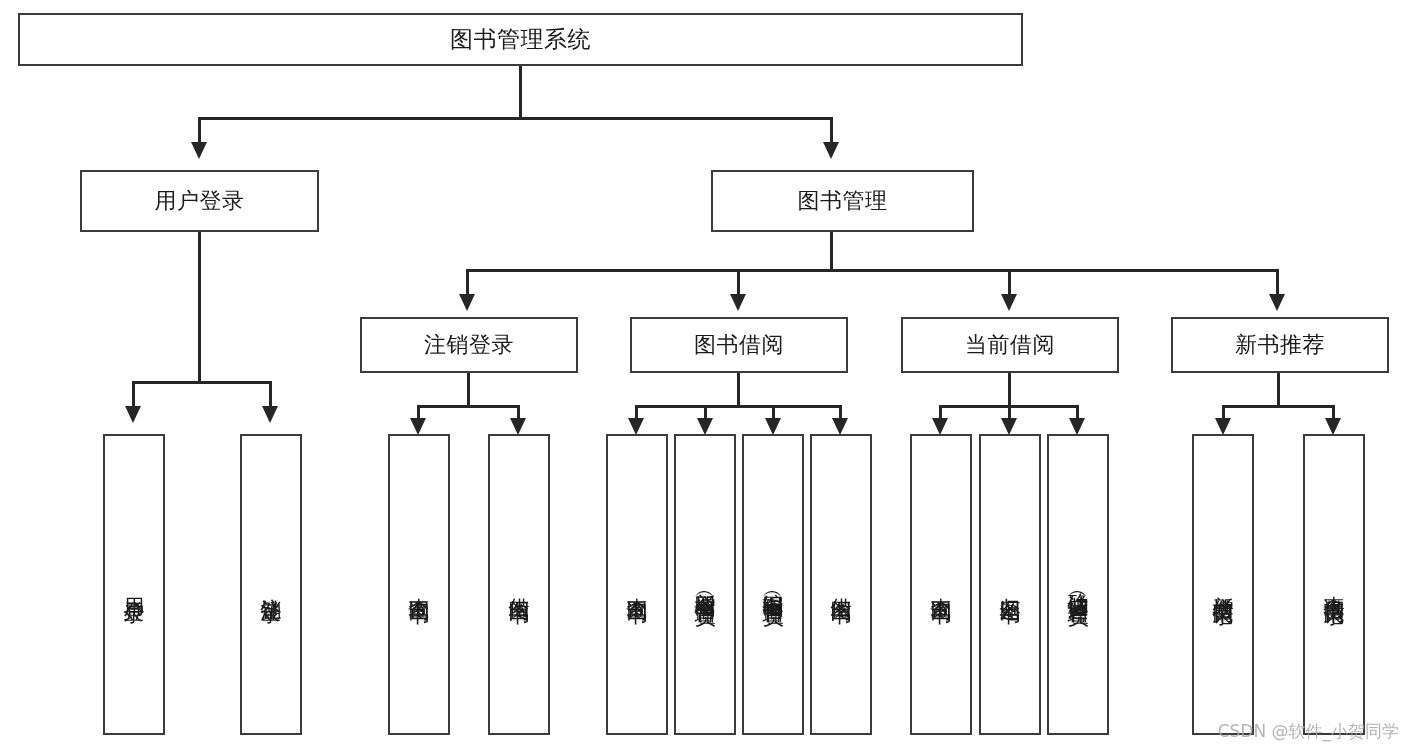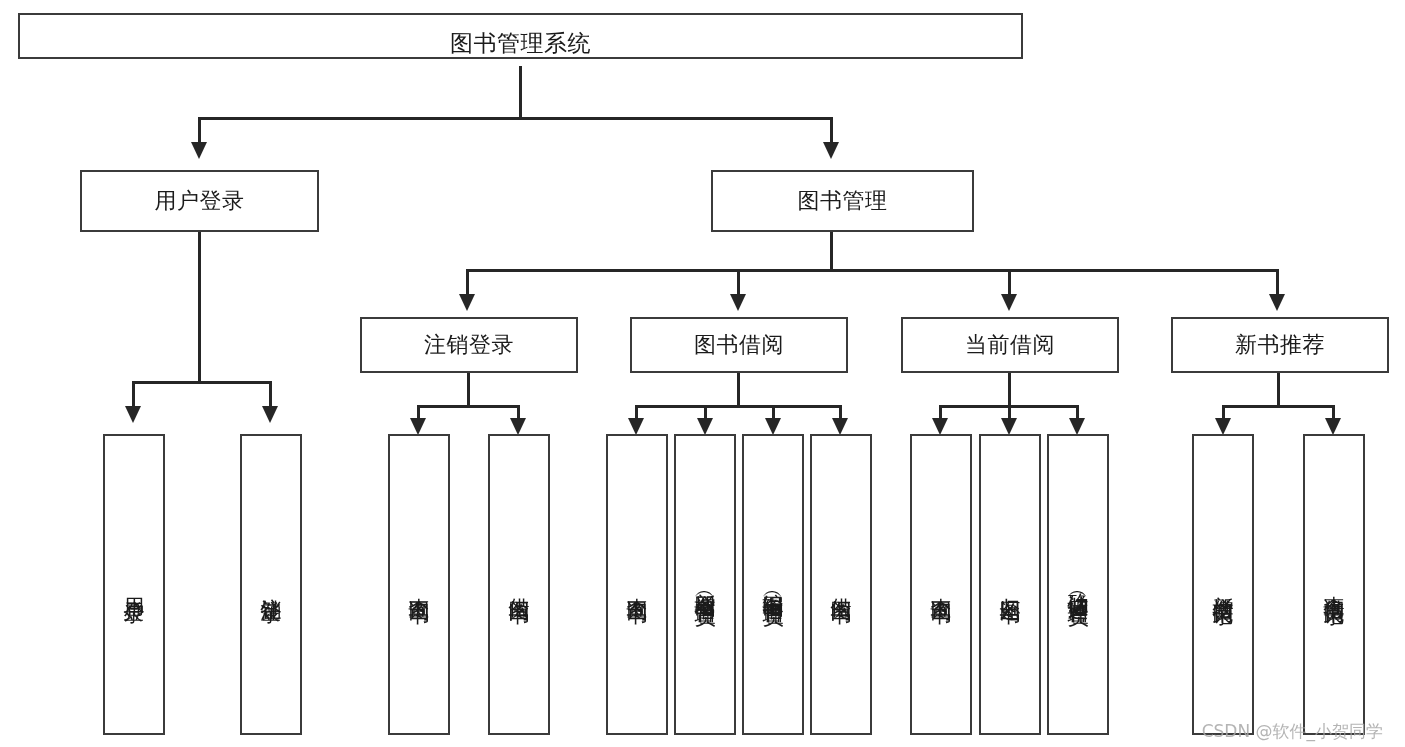--- a/index.html
+++ b/index.html
@@ -66,35 +66,35 @@
   .arrow {
     position: absolute;
     width: 0;
     height: 0;
     border-left: 8px solid transparent;
     border-right: 8px solid transparent;
     border-top: 17px solid #262626;
   }
   .watermark {
     position: absolute;
-    right: 22px;
+    right: 6px;
     bottom: 4px;
     font-size: 17px;
     color: #a8a8a8;
     opacity: 0.85;
     white-space: nowrap;
     pointer-events: none;
   }
 </style>
 </head>
 <body>
 
 <div id="canvas">
 
-  <div class="node root horiz" style="left:18px; top:13px; width:1005px; height:46px;align-items:flex-end;">
+  <div class="node root horiz" style="left:18px; top:13px; width:1005px; height:53px;">
     <span class="lbl">图书管理系统</span>
   </div>
 
   <div class="line vline" style="left:519px; top:66px; width:3px; height:53px;"></div>
   <div class="line hline" style="left:198px; top:117px; width:635px; height:3px;"></div>
   <div class="line vline" style="left:198px; top:117px; width:3px; height:29px;"></div>
   <div class="arrow" style="left:191px; top:142px;"></div>
   <div class="line vline" style="left:830px; top:117px; width:3px; height:29px;"></div>
   <div class="arrow" style="left:823px; top:142px;"></div>
 

